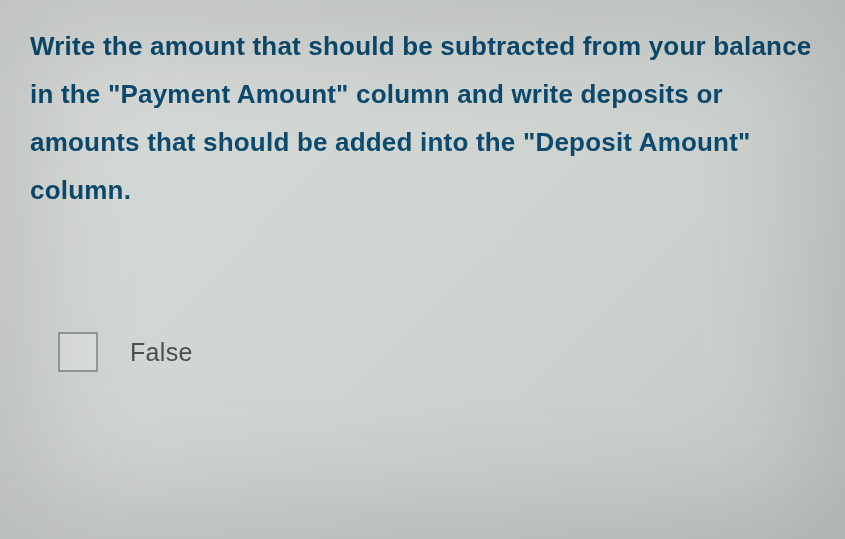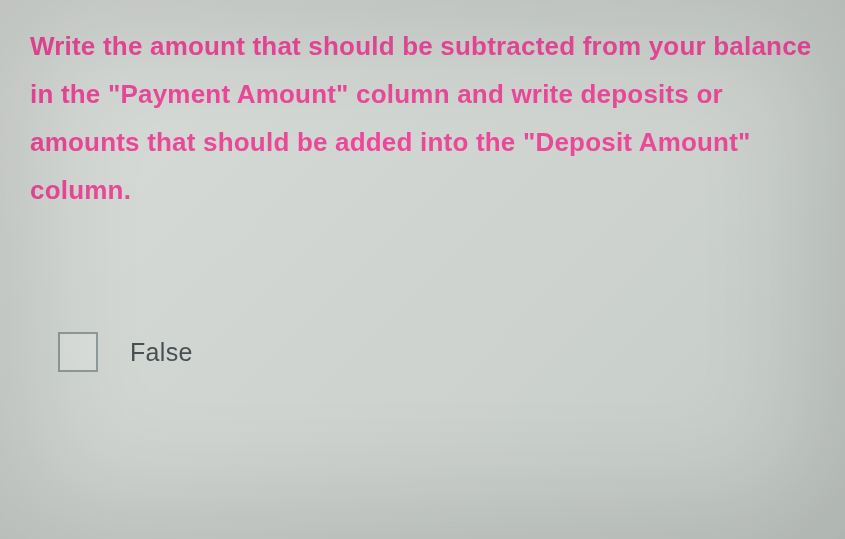--- a/index.html
+++ b/index.html
@@ -15,21 +15,21 @@
       padding: 22px 18px 22px 30px;
       color: #2a2e2f;
       position: relative;
       overflow: hidden;
     }
     .question {
       font-size: 26px;
       font-weight: 700;
       line-height: 1.85;
       letter-spacing: 0.2px;
-      color: #ec4899;
+      color: #0c4a6e;
       margin-bottom: 90px;
     }
     .options {
       display: flex;
       flex-direction: row;
     }
     .option-row {
       display: flex;
       align-items: center;
       padding: 28px 0 28px 28px;

